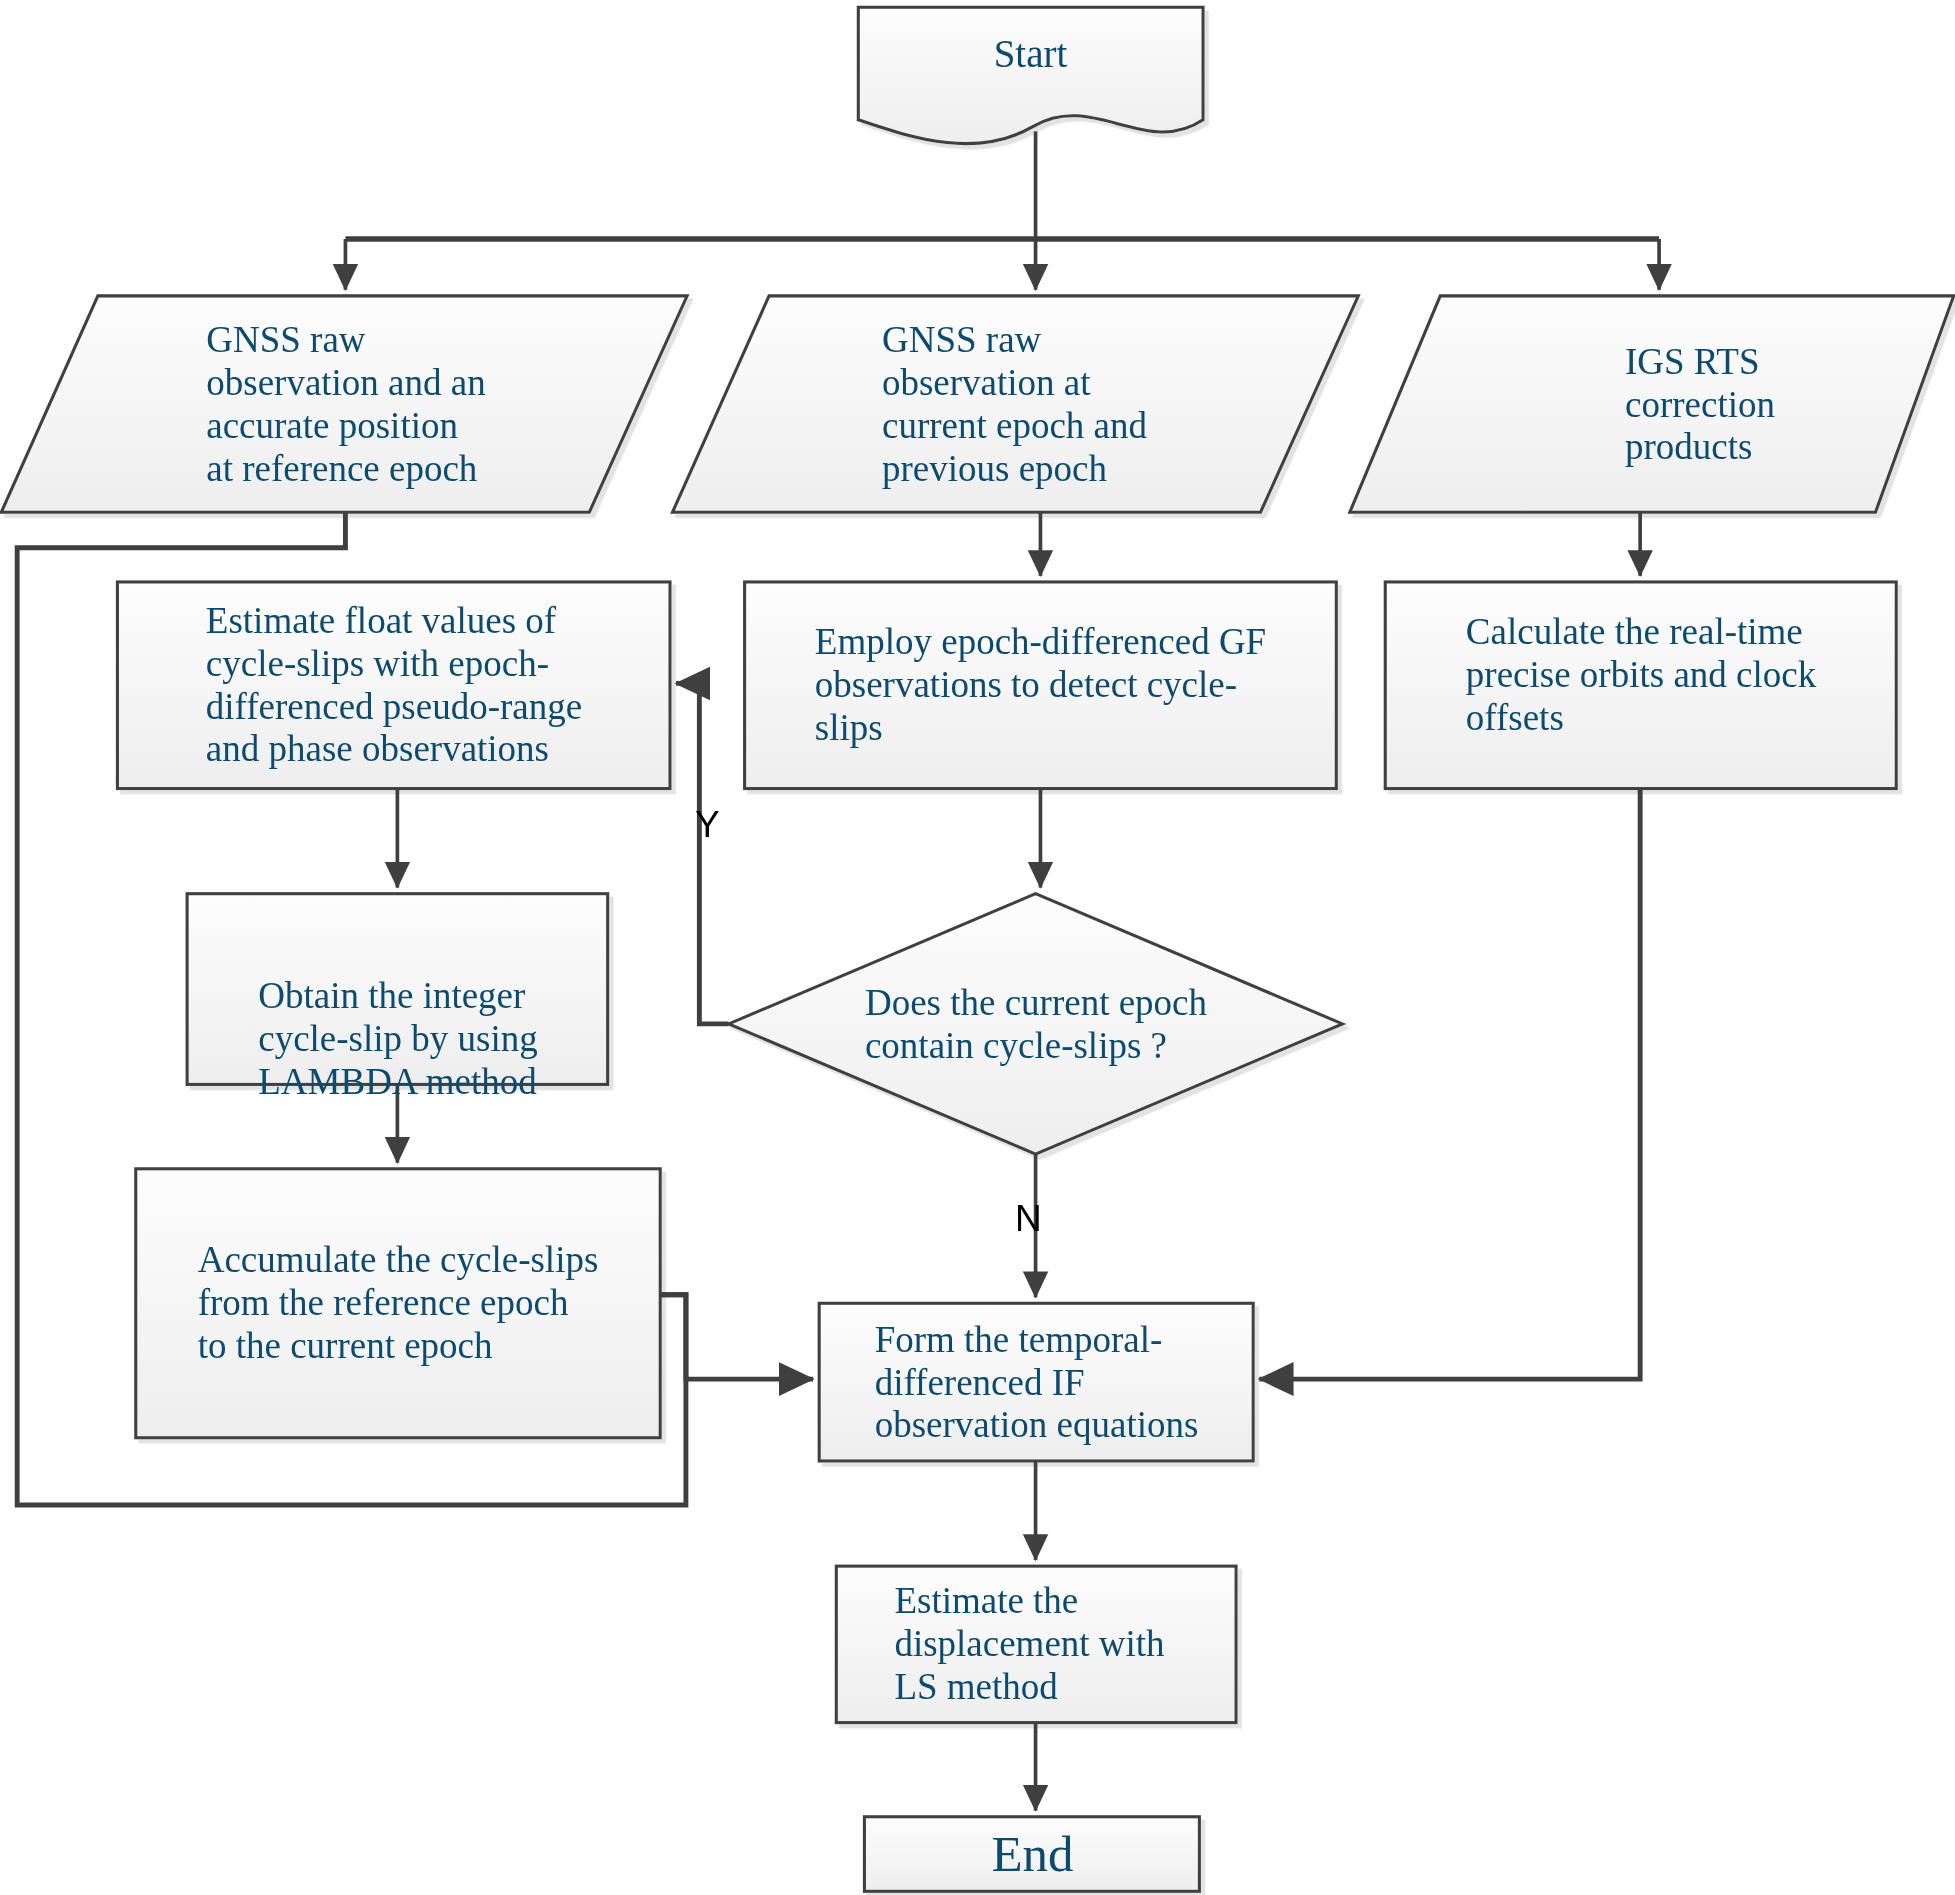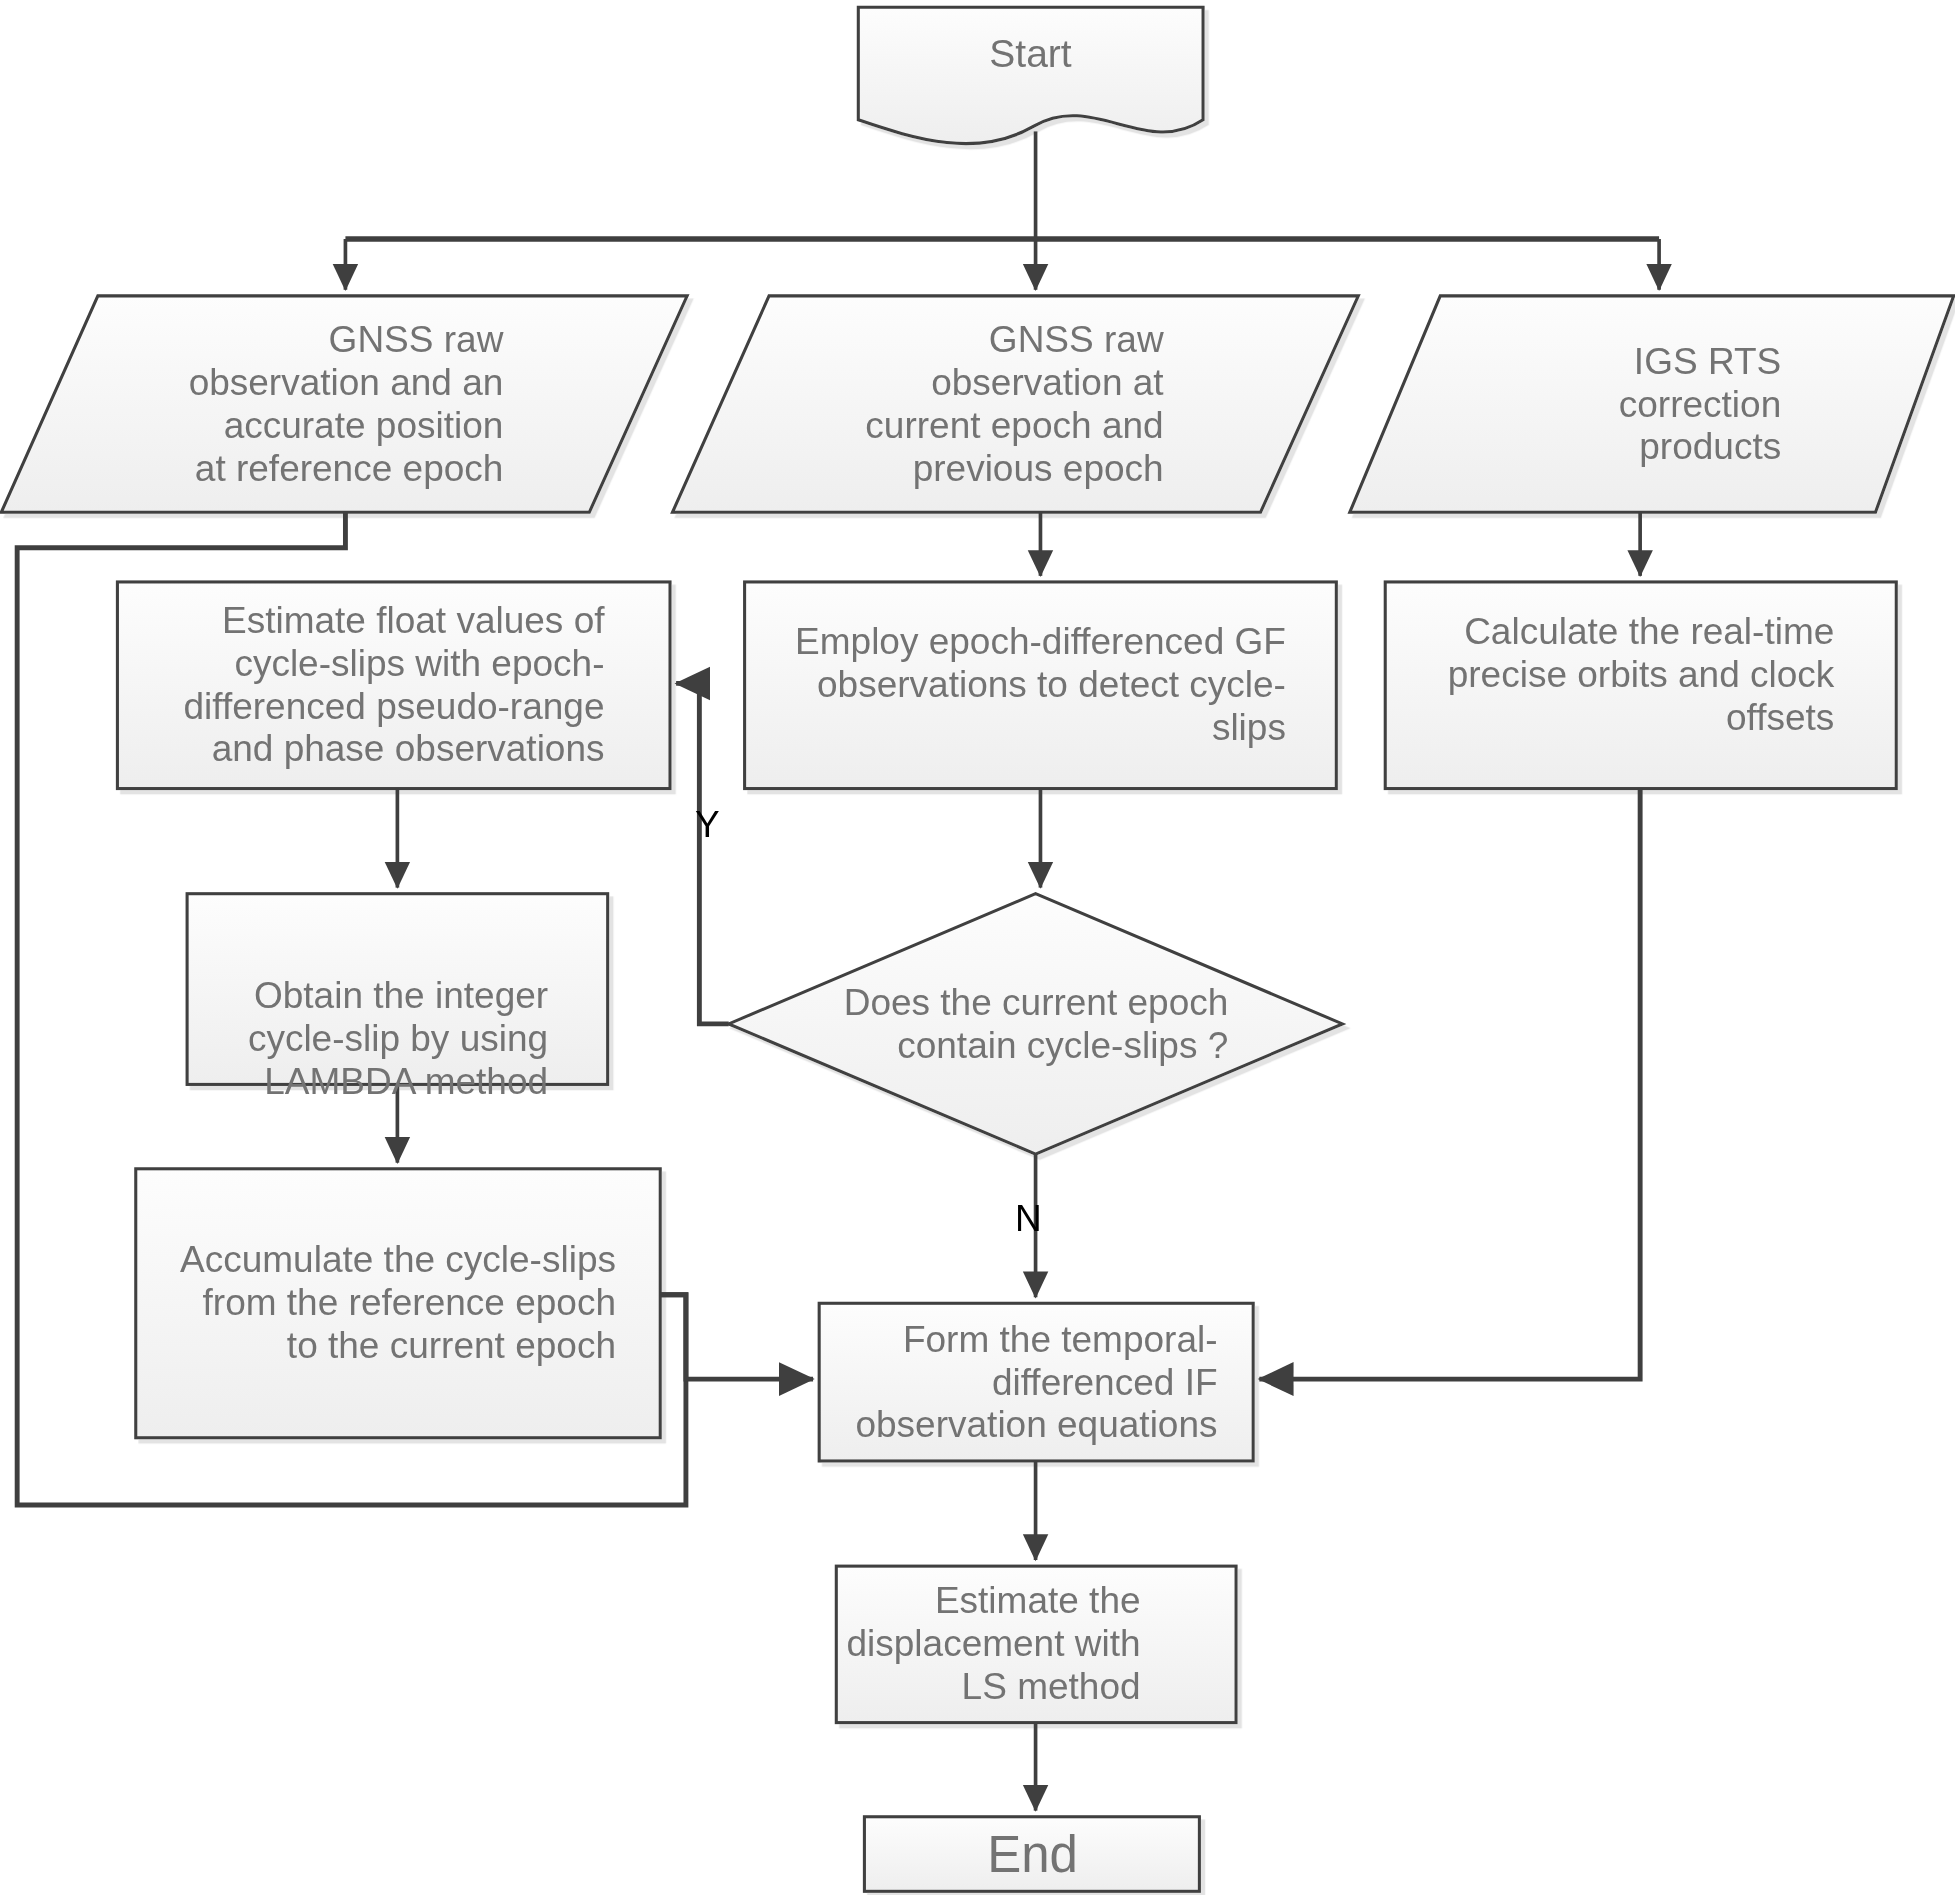--- a/index.html
+++ b/index.html
@@ -9,23 +9,23 @@
     background:#ffffff;
     font-family:"Liberation Sans", sans-serif;
     overflow:hidden;
   }
   svg{position:absolute;left:0;top:0;width:1955px;height:1895px;}
   .node-label{
     position:absolute;
     display:flex;
     align-items:center;
     justify-content:center;
-    text-align:right;
-    color:#737373;
-    font-family:Liberation Sans, sans-serif;
+    text-align:left;
+    color:#0c4a6e;
+    font-family:Liberation Serif, serif;
     font-size:37px;
     line-height:1.16;
     white-space:pre-line;
     pointer-events:none;
   }
   .edge-label{
     position:absolute;
     color:#000000;
     font-family:"Liberation Sans", sans-serif;
     font-size:37px;
@@ -149,21 +149,21 @@
 contain cycle-slips ?</div>
 
   <div class="node-label" style="left:822px;top:1304px;width:429px;height:158px;">Form the temporal-
 differenced IF
 observation equations</div>
 
   <div class="node-label" style="left:138px;top:1169px;width:520px;height:269px;">Accumulate the cycle-slips
 from the reference epoch
 to the current epoch</div>
 
-  <div class="node-label" style="left:796px;top:1566px;width:395px;height:157px;">Estimate the
+  <div class="node-label" style="left:832px;top:1566px;width:395px;height:157px;">Estimate the
 displacement  with
 LS method</div>
 
   <div class="node-label" style="left:865px;top:1817px;width:335px;height:75px;font-size:51px;">End</div>
 
   <div class="edge-label" style="left:695px;top:806px;">Y</div>
 
   <div class="edge-label" style="left:1015px;top:1200px;">N</div>
 
 </div>

